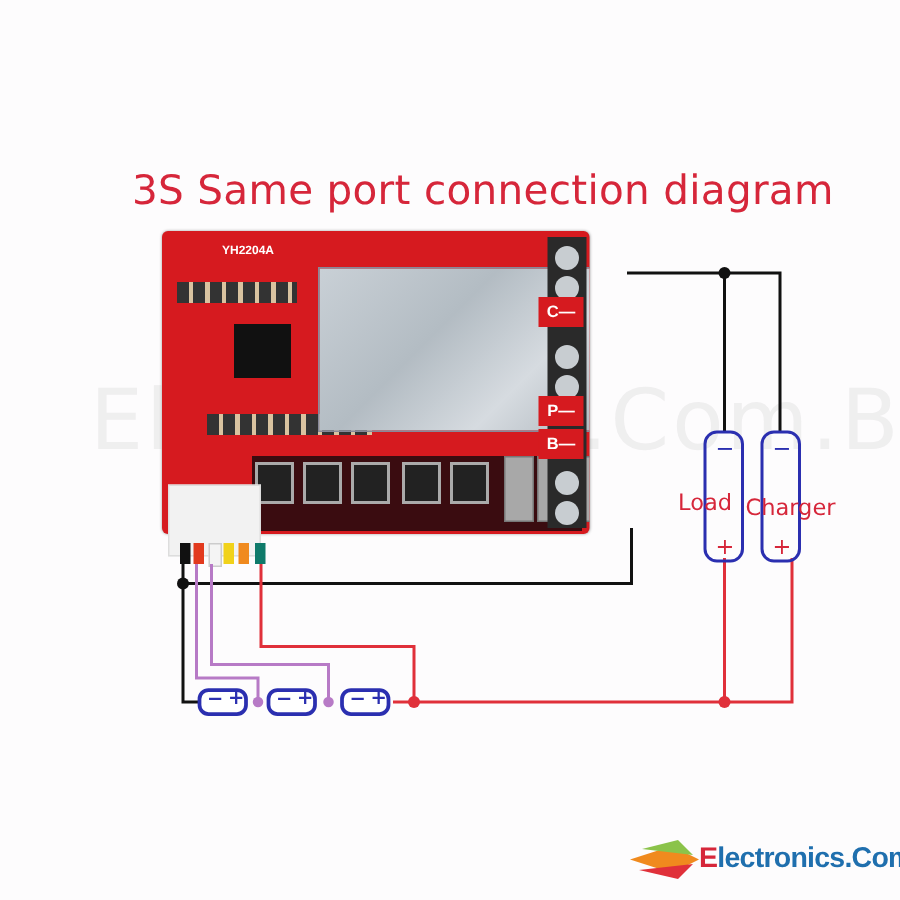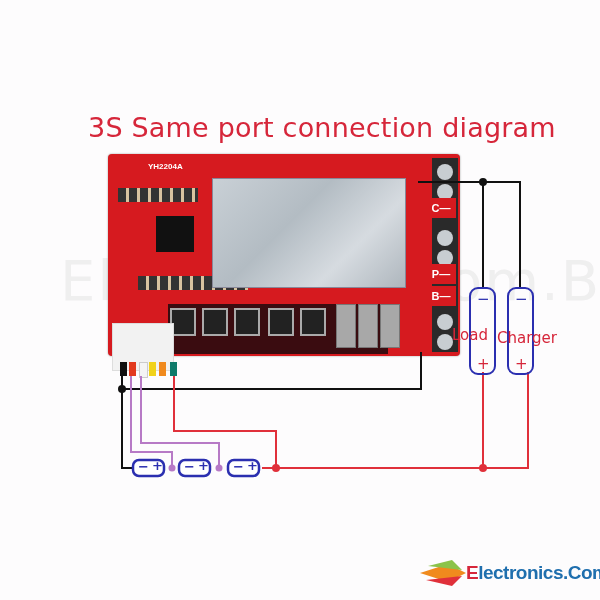--- a/index.html
+++ b/index.html
@@ -1,19 +1,19 @@
 <!DOCTYPE html>
 <html><head>
 <meta charset="utf-8">
 <style>
   html,body{margin:0;padding:0;background:#fdfcfd;}
   body{width:600px;height:600px;position:relative;overflow:hidden;font-family:"Liberation Sans",sans-serif;}
   .title{position:absolute;left:88px;top:112px;font-size:27px;color:#d6263a;letter-spacing:0.2px;white-space:nowrap;font-family:"DejaVu Sans",sans-serif;}
   .watermark{position:absolute;left:60px;top:248px;font-size:56px;color:rgba(200,200,200,0.25);white-space:nowrap;letter-spacing:2px;font-family:"DejaVu Sans",sans-serif;}
-  .board{position:absolute;left:108px;top:154px;width:352px;height:202px;background:#d61a1f;border-radius:4px;overflow:hidden;box-shadow:0 0 2px #999;}
+  .board{position:absolute;left:108px;top:154px;width:285px;height:202px;background:#d61a1f;border-radius:4px;overflow:hidden;box-shadow:0 0 2px #999;}
   .shield{position:absolute;left:104px;top:24px;width:192px;height:108px;background:linear-gradient(135deg,#c9d0d6,#b3bcc3 40%,#d6dbe0 70%,#aeb6bd);border:1px solid #889;}
   .ic{position:absolute;left:48px;top:62px;width:38px;height:36px;background:#111;}
   .pad-strip{position:absolute;right:2px;top:4px;width:26px;height:194px;background:#2a2a2a;}
   .pad{position:absolute;left:5px;width:16px;height:16px;border-radius:50%;background:#c8cdd1;}
   .plabel{position:absolute;right:4px;width:30px;height:20px;background:#d61a1f;color:#fff;font-size:11px;font-weight:bold;text-align:center;line-height:20px;}
   .bottom-area{position:absolute;left:60px;top:150px;width:220px;height:50px;background:#3a0c10;}
   .fet{position:absolute;top:154px;width:22px;height:24px;background:#222;border:2px solid #aaa;}
   .shunt{position:absolute;top:150px;width:18px;height:42px;background:#a8a8a8;border:1px solid #777;}
   .chiprow{position:absolute;left:30px;top:122px;width:110px;height:14px;background:repeating-linear-gradient(90deg,#333 0 8px,#d9c3a0 8px 11px);}
   .connector{position:absolute;left:112px;top:323px;width:60px;height:46px;background:#f2f2f2;border:1px solid #ddd;}

